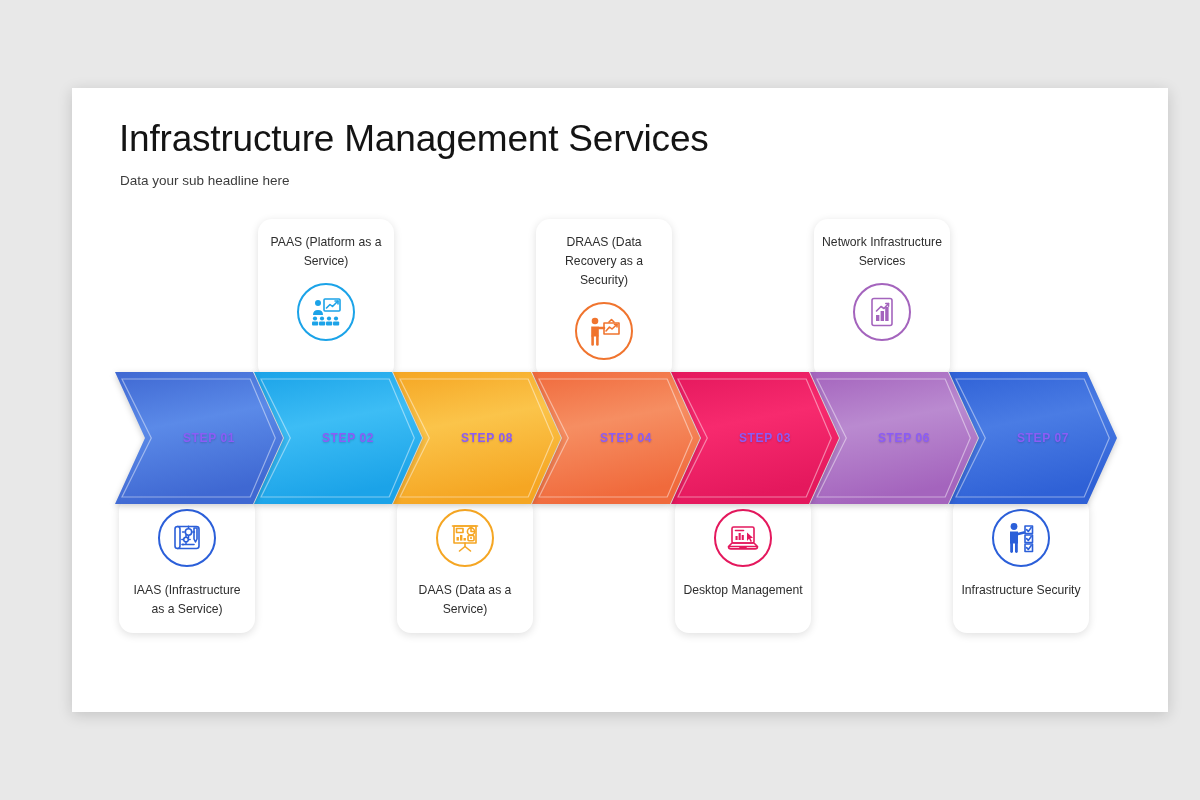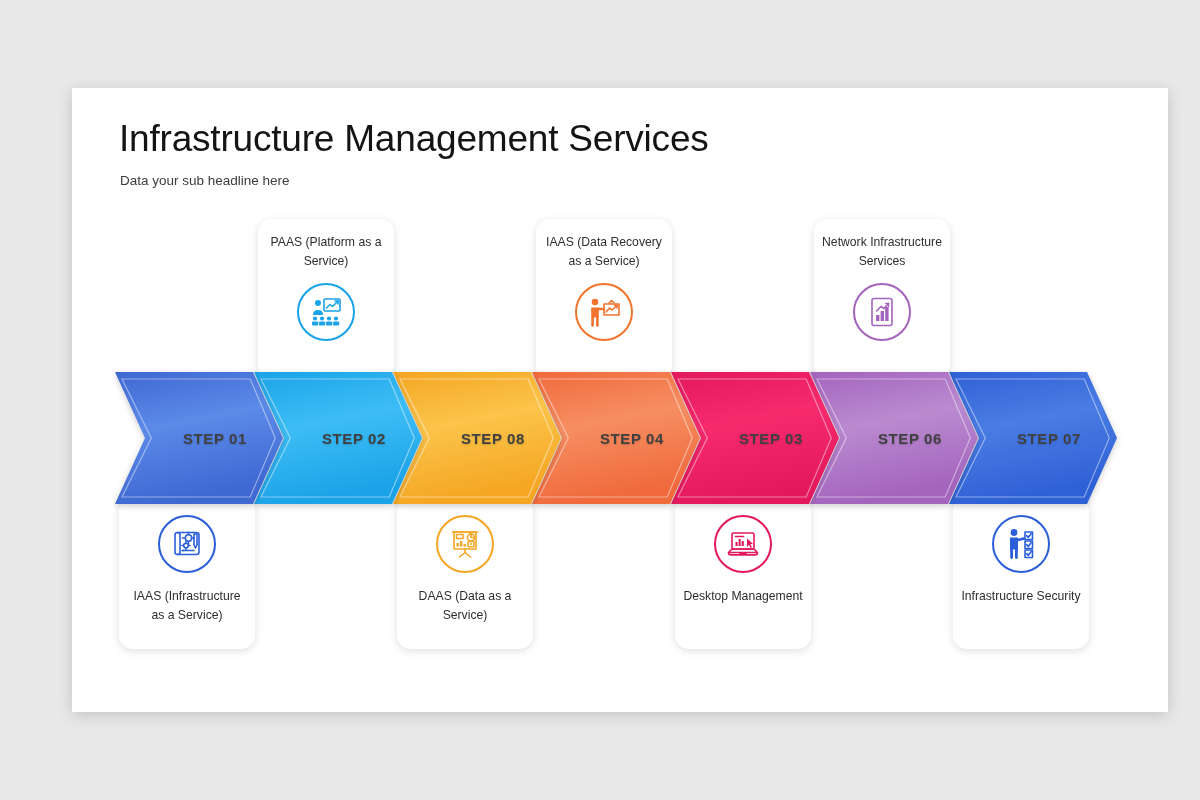--- a/index.html
+++ b/index.html
@@ -31,33 +31,33 @@
     position:absolute; left:43px; top:284px;
     width:1010px; height:132px;
   }
   .chev{
     position:absolute; top:0; height:132px;
     filter:drop-shadow(0 2px 3px rgba(0,0,0,0.20));
   }
   .chev svg{ display:block; width:100%; height:100%; }
   .chev .lbl{
     position:absolute; top:50%; transform:translateY(-50%);
-    font-size:15px; font-weight:bold; color:#404040;
+    font-size:12px; font-weight:bold; color:#8b5cf6;
     letter-spacing:0.6px; white-space:nowrap;
     text-shadow:0 1px 2px rgba(0,0,0,0.18);
   }
 
   
   .card{
     position:absolute; width:136px; background:#ffffff;
     border-radius:14px;
     box-shadow:0 2px 9px rgba(0,0,0,0.13);
   }
   .card.top{ top:131px; height:160px; padding-top:14px; }
-  .card.bot{ top:409px; height:152px; padding-top:18px; }
+  .card.bot{ top:409px; height:136px; padding-top:12px; }
   .card .ctitle{
     font-size:12.2px; line-height:19px; color:#2e2e2e;
     text-align:center; padding:0 8px;
   }
   .card .circle{
     width:58px; height:58px; border-radius:50%;
     border:2px solid currentColor;
     margin:0 auto; display:flex; align-items:center; justify-content:center;
   }
   .card.top .circle{ margin-top:12px; }
@@ -222,21 +222,21 @@
             <rect x="8.5" y="16" width="2.4" height="3.6" fill="currentColor"></rect>
             <rect x="12" y="14" width="2.4" height="5.6" fill="currentColor"></rect>
             <rect x="15.5" y="17" width="2.4" height="2.6" fill="currentColor"></rect>
             <rect x="20" y="14.5" width="6" height="5.2" rx="1" fill="none" stroke="currentColor" stroke-width="1.6" stroke-linecap="round" stroke-linejoin="round"></rect>
             <circle cx="23" cy="17" r="1.1" fill="currentColor"></circle>
           </svg>
         </div>
         <div class="ctitle">DAAS (Data as a Service)</div>
       </div>
       <div class="card top" style="left: 464px; color: rgb(240, 116, 46);">
-        <div class="ctitle">IAAS (Data Recovery as a Service)</div>
+        <div class="ctitle">DRAAS (Data Recovery as a Security)</div>
         <div class="circle">
           <svg width="34" height="34" viewBox="0 0 34 34">
             <rect x="17" y="9" width="15" height="11" fill="none" stroke="currentColor" stroke-width="1.6" stroke-linecap="round" stroke-linejoin="round"></rect>
             <polyline points="19,17 22.5,13 25,15 30,10.5" fill="none" stroke="currentColor" stroke-width="1.6" stroke-linecap="round" stroke-linejoin="round"></polyline>
             <polyline points="27.5,10.5 30,10.5 30,13" fill="none" stroke="currentColor" stroke-width="1.6" stroke-linecap="round" stroke-linejoin="round"></polyline>
             <polyline points="22,8 24.5,5.5 27,8" fill="none" stroke="currentColor" stroke-width="1.6" stroke-linecap="round" stroke-linejoin="round"></polyline>
             <circle cx="8" cy="7" r="3.3" fill="currentColor"></circle>
             <path d="M4.2 12.5 h7.6 v10 h-7.6 z" fill="currentColor"></path>
             <path d="M11.8 14 L17 14" stroke="currentColor" stroke-width="2.6" stroke-linecap="round"></path>
             <path d="M5.6 22.5 v8" stroke="currentColor" stroke-width="2.6" stroke-linecap="round"></path>

